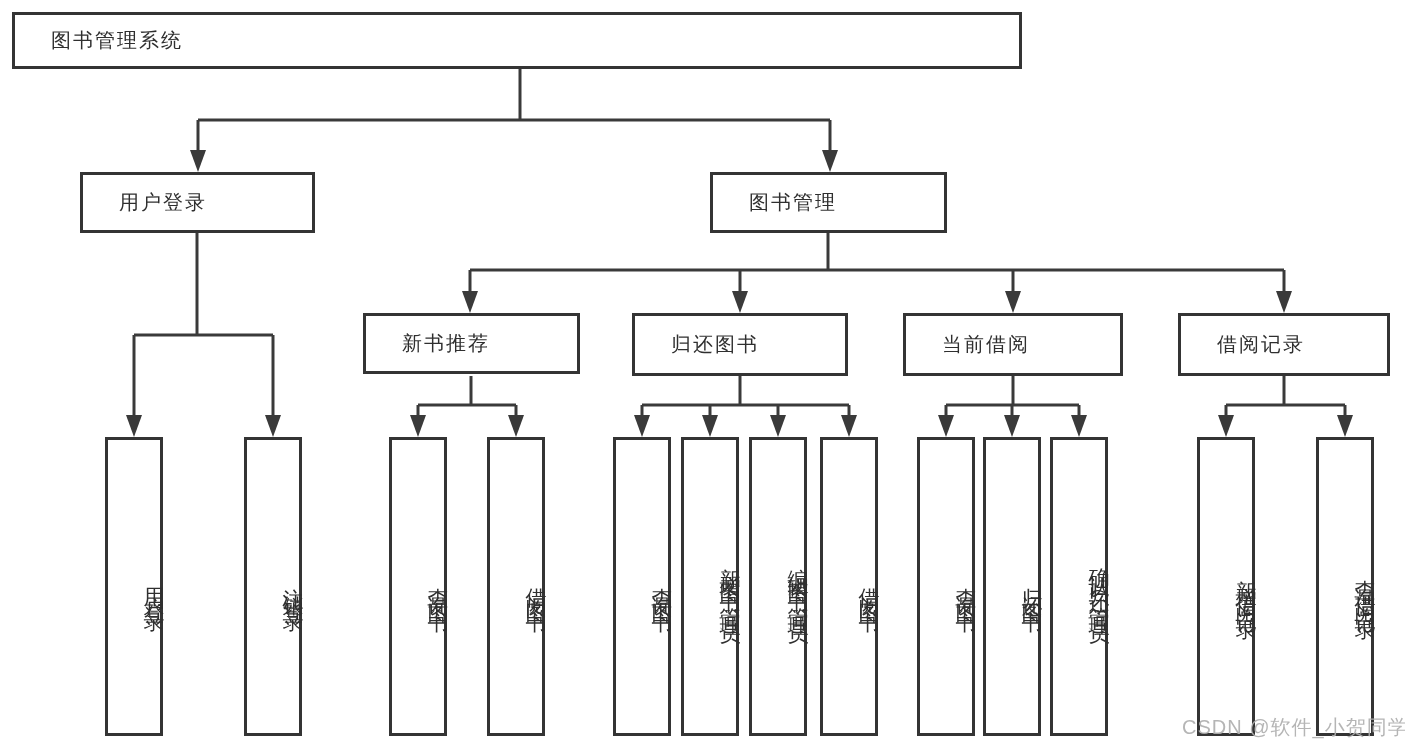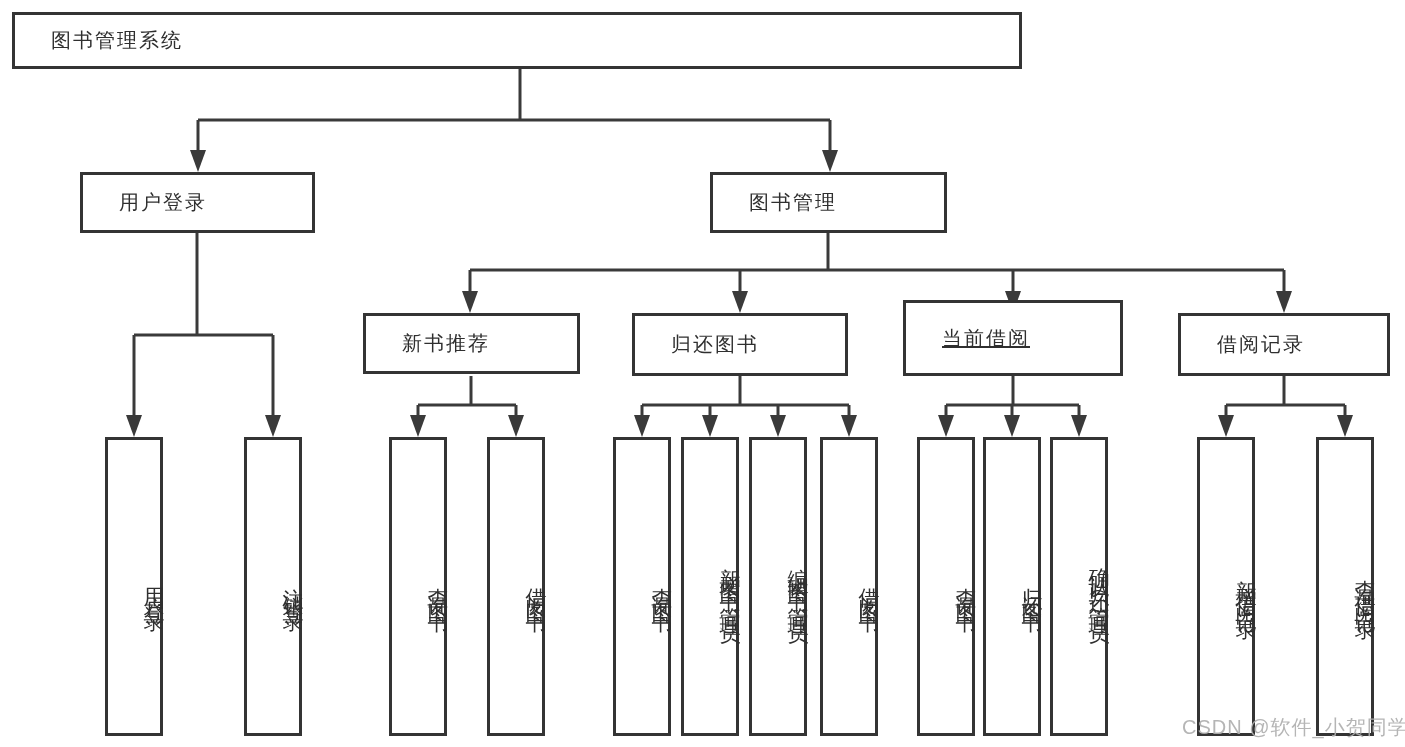--- a/index.html
+++ b/index.html
@@ -43,21 +43,21 @@
     letter-spacing: 8px;
     line-height: 1;
     color: #2f2f2f;
   }
   
   .n-root            { left: 12px;   top: 12px;  width: 1010px; height: 57px; }
   .n-user-login      { left: 80px;   top: 172px; width: 235px;  height: 61px; }
   .n-book-mgmt       { left: 710px;  top: 172px; width: 237px;  height: 61px; }
   .n-new-book        { left: 363px;  top: 313px; width: 217px;  height: 61px; }
   .n-book-borrow     { left: 632px;  top: 313px; width: 216px;  height: 63px; }
-  .n-current-borrow  { left: 903px;  top: 300px; width: 220px;  height: 76px; text-decoration: underline; }
+  .n-current-borrow  { left: 903px;  top: 313px; width: 220px;  height: 63px; }
   .n-borrow-records  { left: 1178px; top: 313px; width: 212px;  height: 63px; }
   .leaf { top: 437px; width: 58px; height: 299px; }
   .l-user-login      { left: 105px;  }
   .l-logout          { left: 244px;  }
   .l-rec-query       { left: 389px;  }
   .l-rec-borrow      { left: 487px;  }
   .l-bb-query        { left: 613px;  }
   .l-bb-add          { left: 681px;  }
   .l-bb-edit         { left: 749px;  }
   .l-bb-borrow       { left: 820px;  }

